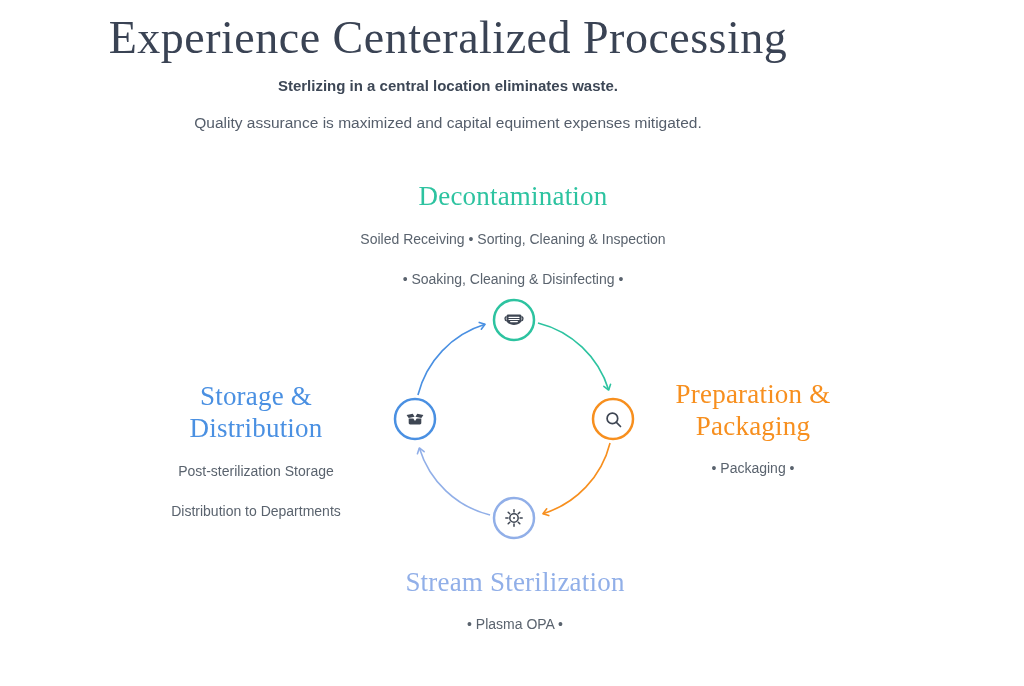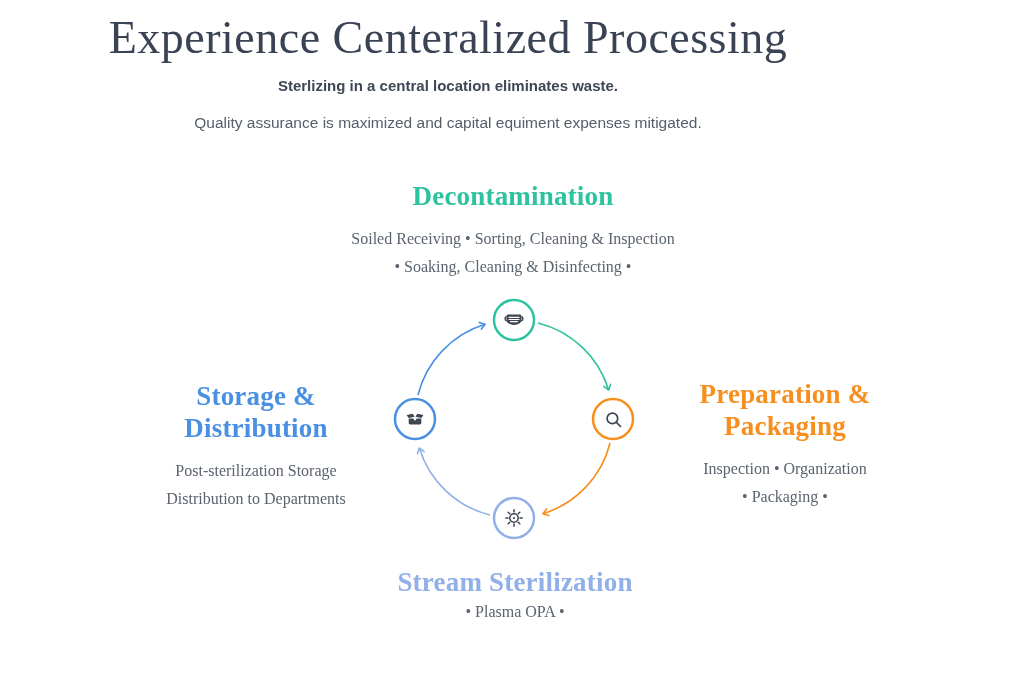--- a/index.html
+++ b/index.html
@@ -10,29 +10,29 @@
   .header { position:absolute; top:12px; left:0; width:100%; text-align:center; }
   .header h1 {
     margin:0; font-family:"Liberation Serif", serif; font-weight:400;
     font-size:46px; line-height:52px; color:#3A4354; letter-spacing:0.5px;
   }
   .header .sub-bold { margin:13px 0 0; font-size:15px; font-weight:700; color:#3D4756; }
   .header .sub { margin:20px 0 0; font-size:15.5px; font-weight:400; color:#555E6B; }
 
   .section { position:absolute; text-align:center; }
   .section h2 {
-    margin:0; font-family:"Liberation Serif", serif; font-weight:700;
+    margin:0; font-family:"Liberation Serif", serif; font-weight:400;
     font-size:27px; line-height:32px; white-space:pre-line; letter-spacing:0.2px;
   }
-  .section .body { margin:0; font-size:16px; line-height:28px; color:#5A636E;font-family:Liberation Serif, serif; }
+  .section .body { margin:12px; font-size:14px; line-height:28px; color:#5A636E; }
   .section .body.first { margin-top:13px; }
 
   .sec-deco    { left:283px; top:180px; width:460px; }
   .sec-storage { left:106px; top:380px; width:300px; }
-  .sec-prep    { left:635px; top:378px; width:300px; }
+  .sec-prep    { left:603px; top:378px; width:300px; }
   .sec-steam   { left:285px; top:566px; width:460px; }
 
   .diagram { position:absolute; left:384px; top:289px; width:260px; height:260px; }
   .arc  { fill:none; stroke-width:1.6px; }
   .node { fill:#ffffff; stroke-width:2.5px; }
 </style>
 </head>
 <body>
 
 <div class="page">
@@ -52,21 +52,20 @@
   <div class="section sec-storage">
     <h2 style="color: rgb(74, 144, 226);">Storage &amp;
 Distribution</h2>
     <p class="body first">Post-sterilization Storage</p>
     <p class="body">Distribution to Departments</p>
   </div>
 
   <div class="section sec-prep">
     <h2 style="color: rgb(247, 143, 30);">Preparation &amp;
 Packaging</h2>
-    <p class="body first">Inspection • Organization</p>
     <p class="body">• Packaging •</p>
   </div>
 
   <div class="section sec-steam">
     <h2 style="color: rgb(145, 175, 232);">Stream Sterilization</h2>
     <p class="body">• Plasma OPA •</p>
   </div>
 
   <div class="diagram">
     <svg width="260" height="260" viewBox="0 0 260 260">

